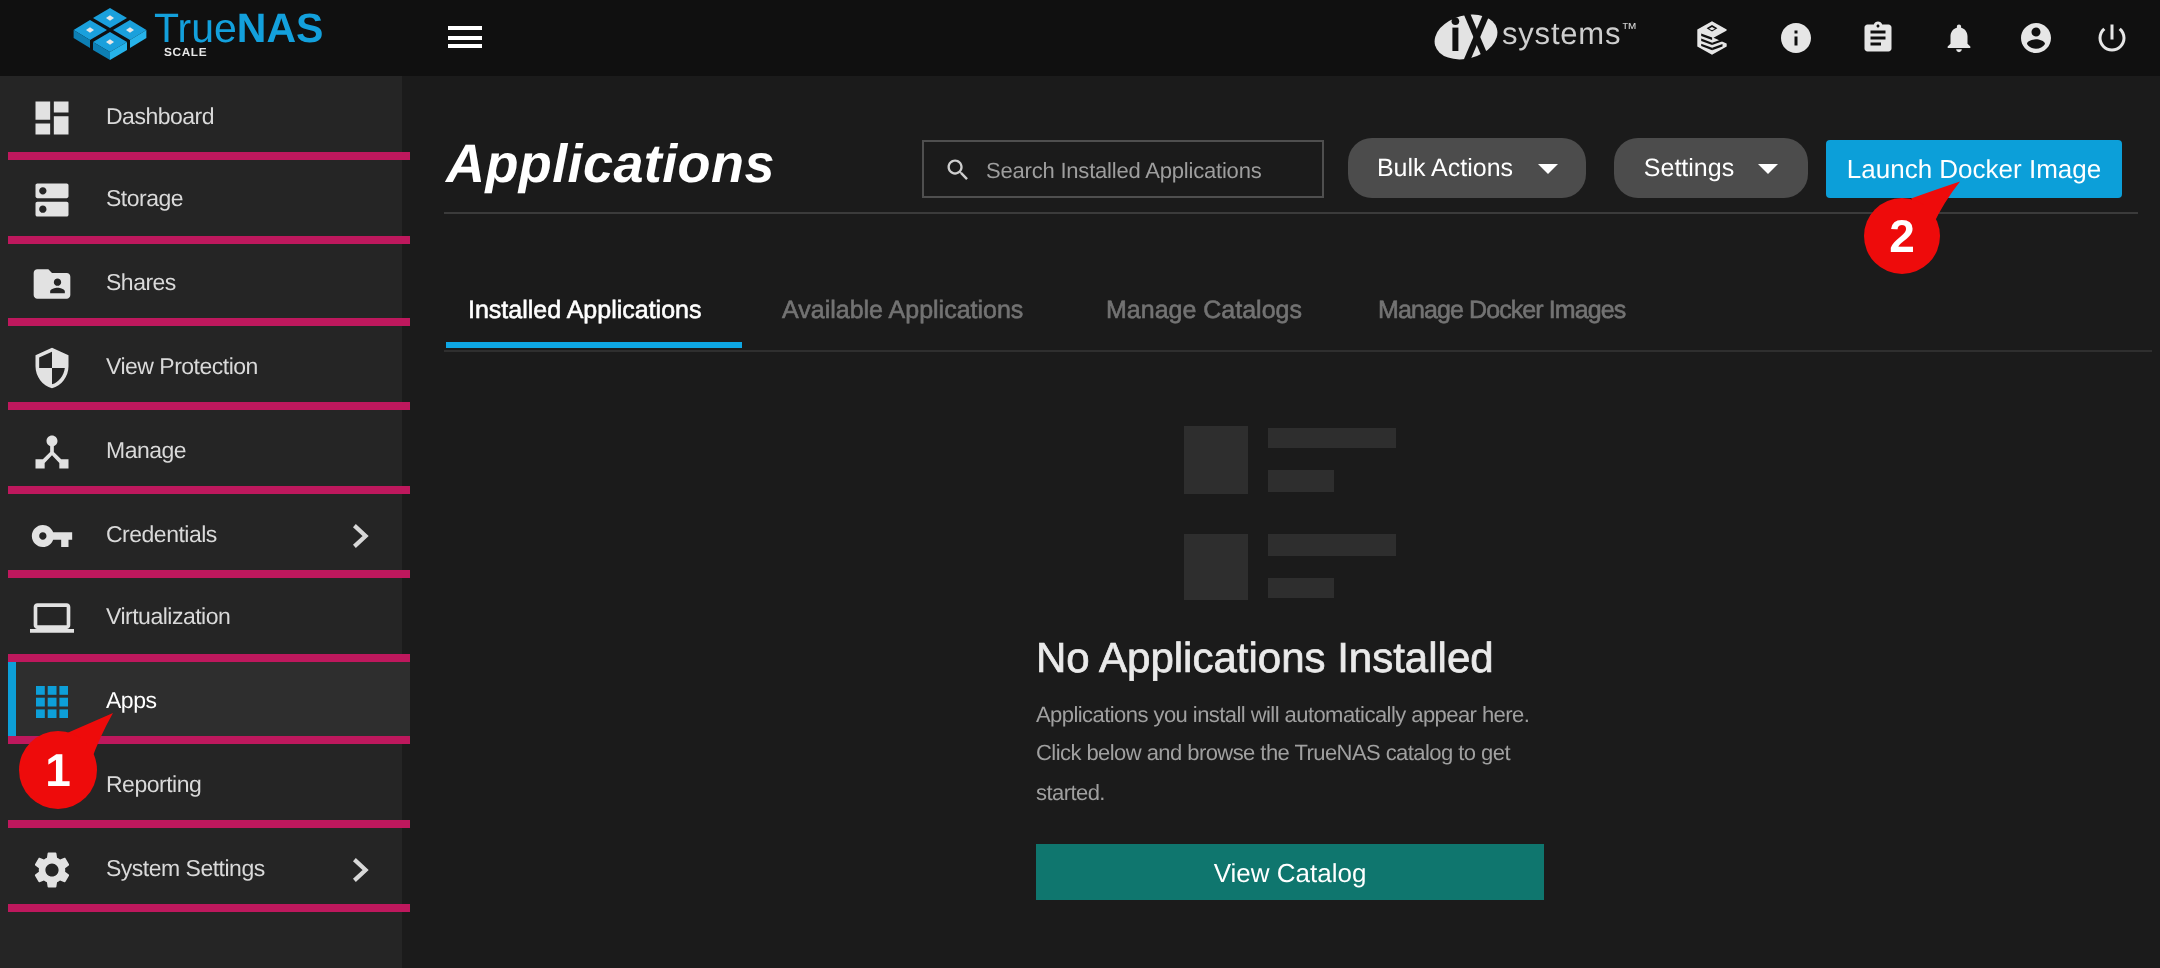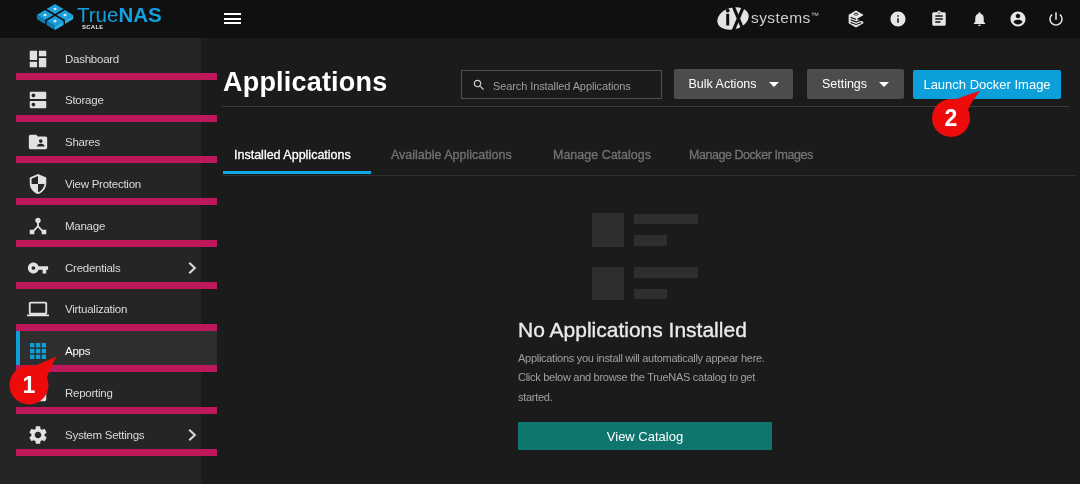--- a/index.html
+++ b/index.html
@@ -6,38 +6,38 @@
   html,body { width:1080px; height:484px; overflow:hidden; background:#1b1b1b;
     font-family:"Liberation Sans", sans-serif; }
   #stage { position:relative; width:1040px; height:484px; background:#1b1b1b; }
   .abs { position:absolute; }
 
   
   #topbar { left:0; top:0; width:1080px; height:38px; background:#101010; }
 
   
   #sidebar { left:0; top:38px; width:201px; height:446px; background:#252525; }
-  .navrow { position:absolute; left:16px; width:201px; height:42px;
-    border-bottom:7px solid #be185d; }
+  .navrow { position:absolute; left:4px; width:201px; height:42px;
+    border-bottom:4px solid #be185d; }
   .navrow .nicon { position:absolute; left:11px; top:9.5px; }
   .navrow .nlabel { position:absolute; left:49px; top:14.5px; font-size:11.5px;
     color:#d9d9d9; letter-spacing:-0.25px; }
   .navrow .chev { position:absolute; left:171px; top:14px; }
   .navrow.active { background:#2e2e2e; }
   .navrow.active::before { content:""; position:absolute; left:0; top:0;
     width:4px; height:100%; background:#0d9fd8; }
 
   
   #heading { left:223px; top:67px; color:#ffffff; font-size:27px;
-    font-weight:700; letter-spacing:0.2px; }
+    font-weight:700; letter-spacing:0.2px;font-style:italic; }
   #search { left:461px; top:70px; width:201px; height:29px;
     border:1px solid #4f4f4f; }
   #search .ph { position:absolute; left:31px; top:9px; font-size:11px; color:#9e9e9e; letter-spacing:-0.1px; }
   .gbtn { background:#4c4c4c; color:#ffffff; font-size:12.5px;
-    display:flex; align-items:center; justify-content:center; border-radius:2px; }
+    display:flex; align-items:center; justify-content:center; border-radius:12px; }
   #bulk { left:674px; top:69px; width:119px; height:30px; }
   #settings { left:807px; top:69px; width:97px; height:30px; }
   #launch { left:913px; top:70px; width:148px; height:29px; background:#0c9fd9;
     color:#fff; font-size:13px; display:flex; align-items:center;
     justify-content:center; border-radius:2px; }
   .caret { display:inline-block; width:0; height:0; border-left:5px solid transparent;
     border-right:5px solid transparent; border-top:5.5px solid #fff; margin-left:12px; }
   #hdivider { left:222px; top:105.6px; width:847px; height:1.4px; background:#3b3b3b; }
 
   

